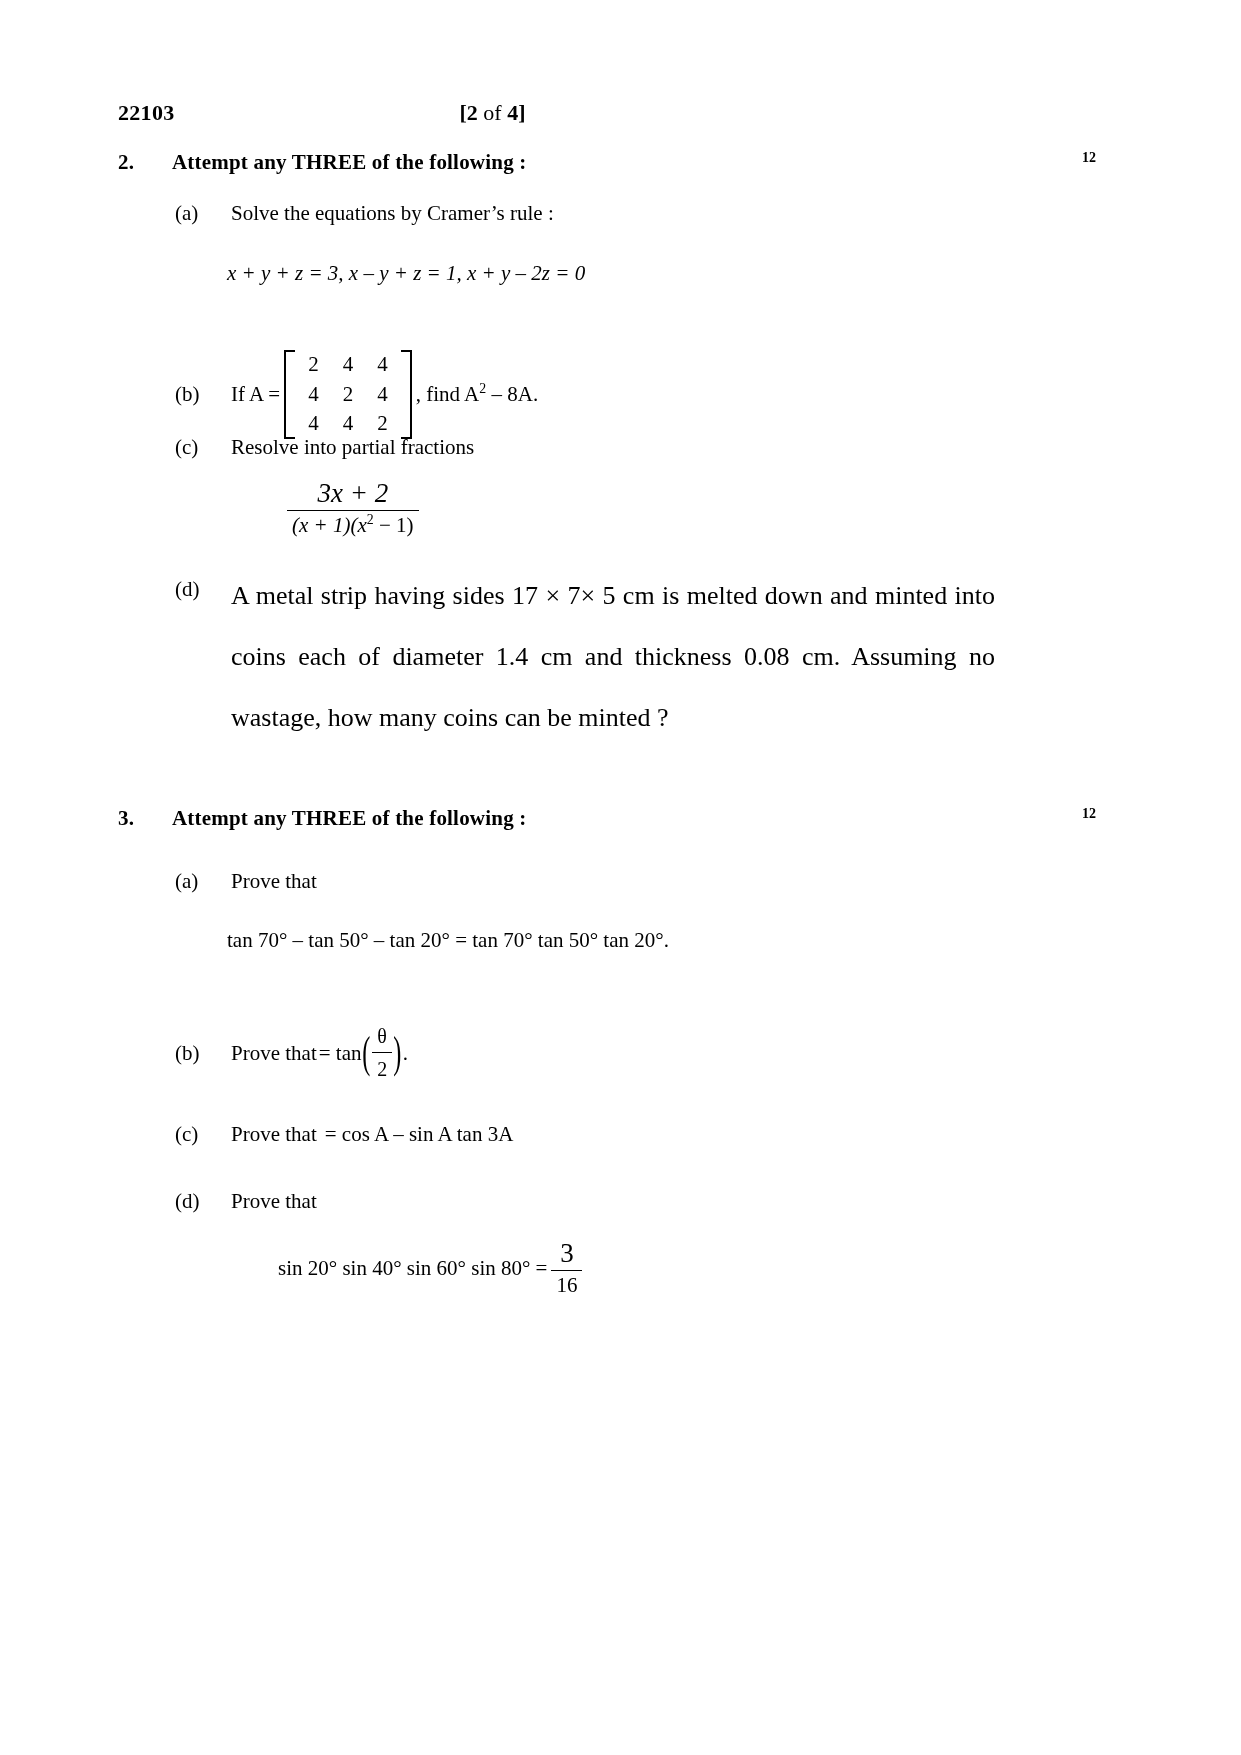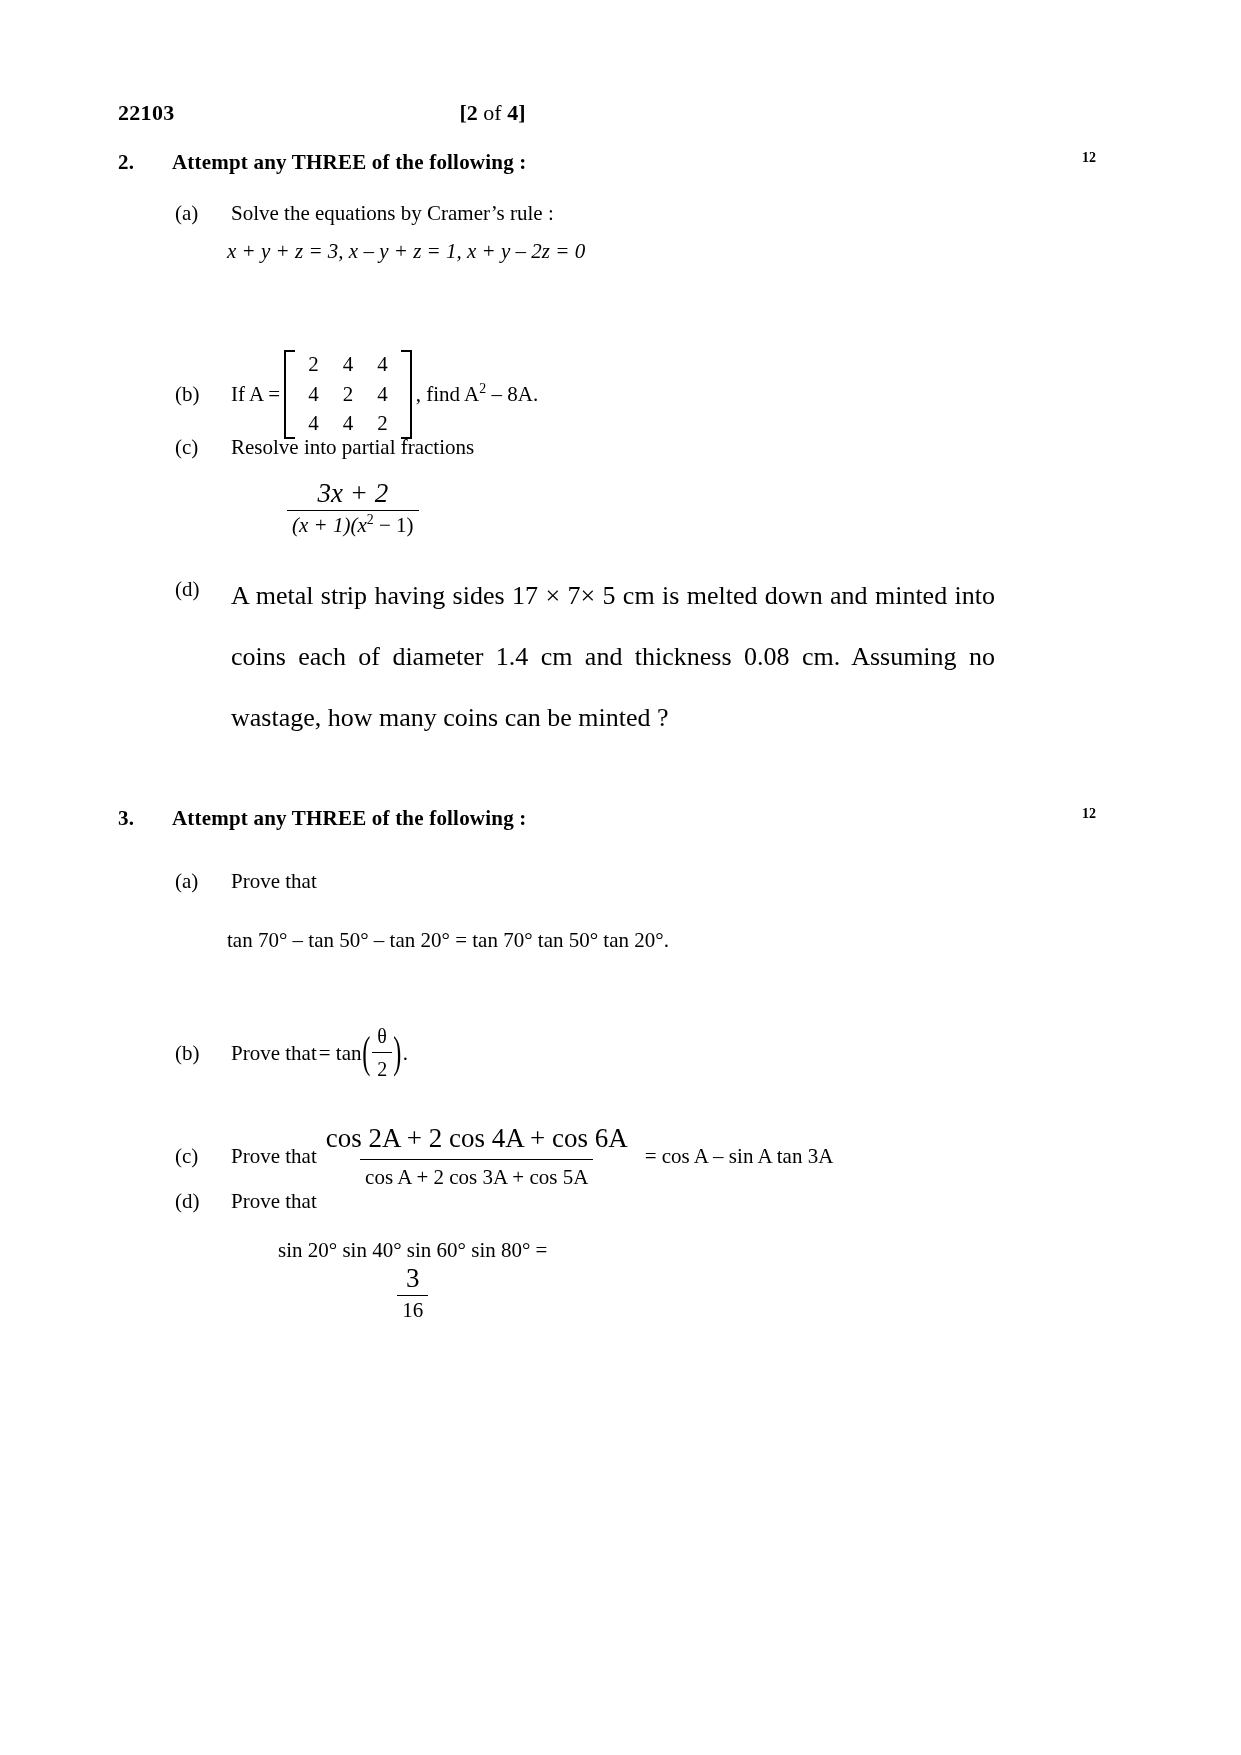--- a/index.html
+++ b/index.html
@@ -188,21 +188,21 @@
   <div class="qhead" style="left:118px; top:150px;">
     <span class="qnum">2.</span>
     <span class="qtitle">Attempt any THREE of the following :</span>
   </div>
   <div class="marks" style="top:150px;">12</div>
 
   <div class="sub" style="left:175px; top:198px; width:820px;">
     <span class="lbl">(a)</span>
     <span class="body">Solve the equations by Cramer’s rule :</span>
   </div>
-  <div class="math ital" style="position:absolute; left:227px; top:239px;">x + y + z = 3, x – y + z = 1, x + y – 2z = 0</div>
+  <div class="math ital" style="position:absolute; left:227px; top:261px;">x + y + z = 3, x – y + z = 1, x + y – 2z = 0</div>
 
   <div class="sub" style="left:175px; top:305px; width:820px; align-items:center;">
     <span class="lbl" style="align-self:center; padding-top:45px;">(b)</span>
     <span class="body inline-row" style="padding-top:45px;">
       <span class="math">If A = </span>
       <span class="matrix-wrap">
         <span class="bracket left"></span>
         <table class="matrix">
           <tbody>
               <tr>
@@ -268,33 +268,29 @@
       </span>
       <span class="paren">)</span>
       <span class="math">.</span>
     </span>
   </div>
 
   <div class="sub" style="left:175px; top:1095px; width:880px; align-items:center;">
     <span class="lbl" style="padding-top:24px;">(c)</span>
     <span class="body inline-row" style="padding-top:24px;">
       <span class="math">Prove that </span>
-      <span class="frac">
-        <span class="num">cos 2A + 2 cos 4A + cos 6A</span>
-        <span class="den">cos A + 2 cos 3A + cos 5A</span>
-      </span>
       <span class="math" style="margin-left:8px;font-family:Liberation Serif, serif;">= cos A – sin A tan 3A</span>
     </span>
   </div>
 
   <div class="sub" style="left:175px; top:1186px; width:820px;">
     <span class="lbl">(d)</span>
     <span class="body">Prove that</span>
   </div>
-  <div class="inline-row" style="position:absolute; left:278px; top:1238px;flex-direction:column;">
+  <div class="inline-row" style="position:absolute; left:278px; top:1238px;">
     <span class="math">sin 20° sin 40° sin 60° sin 80° = </span>
     <span class="frac">
       <span class="num">3</span>
       <span class="den">16</span>
     </span>
   </div>
 
 </div>
 
 </body></html>

